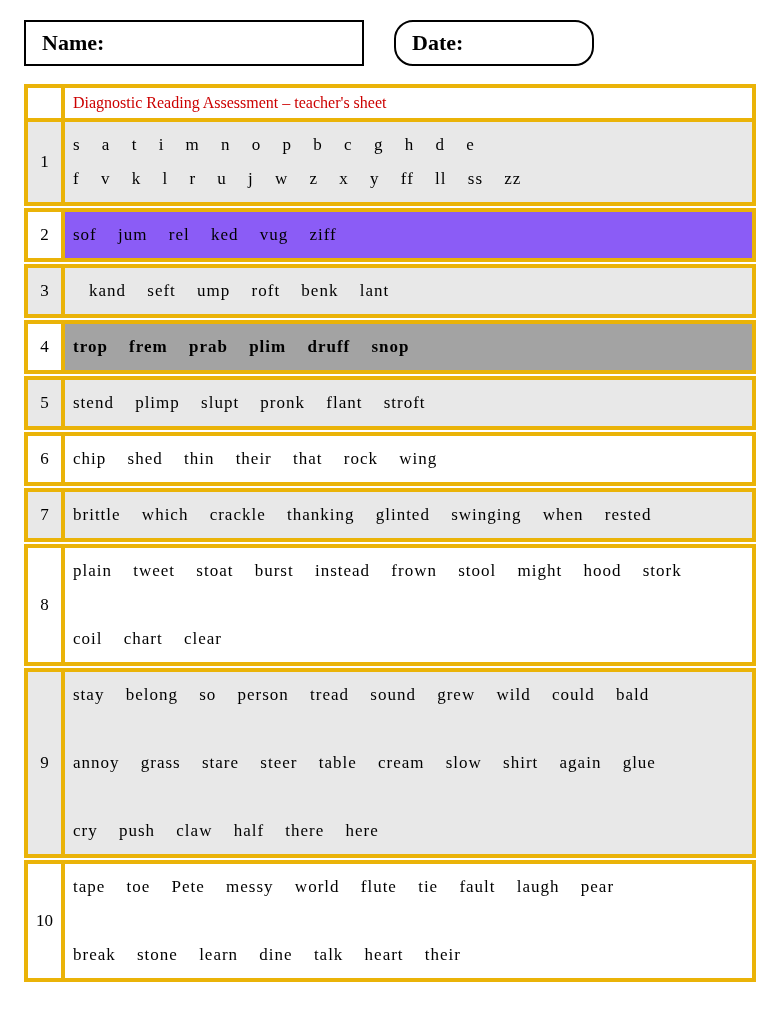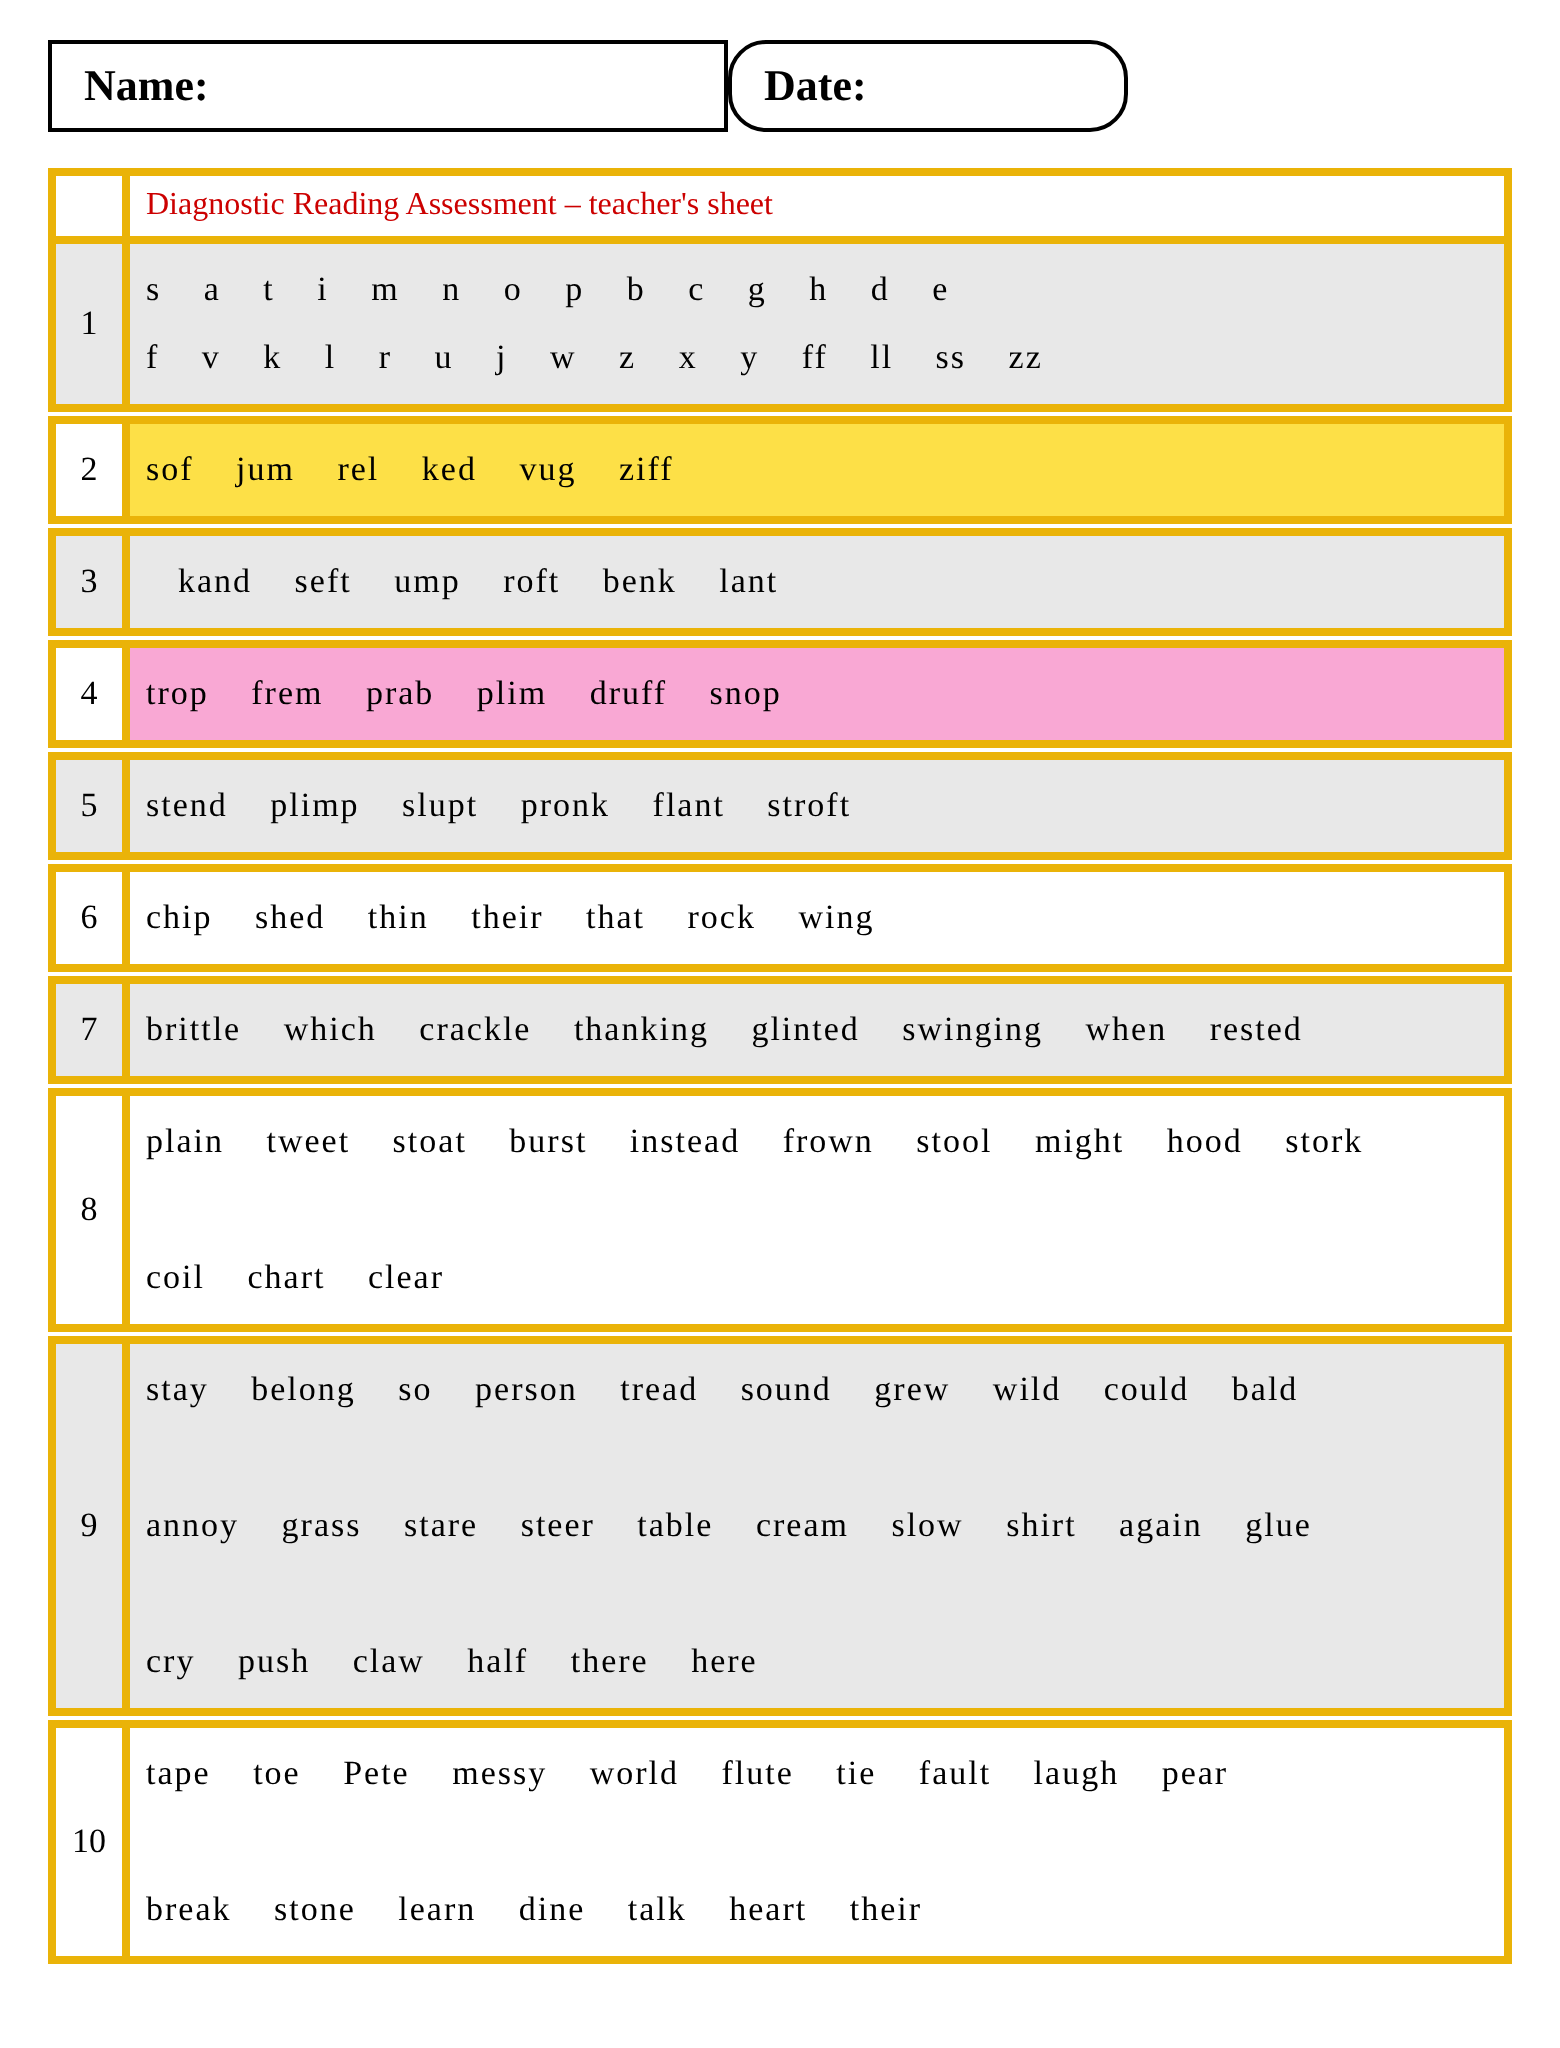--- a/index.html
+++ b/index.html
@@ -6,20 +6,21 @@
     body {
       font-family: 'Comic Sans MS', 'Chalkboard SE', cursive;
       background: #fff;
       width: 780px;
       min-height: 1024px;
       padding: 20px 24px;
       font-size: 16px;
     }
     .header-row {
       display: flex;
+      gap: 30px;
       margin-bottom: 18px;
     }
     .header-box {
       border: 2px solid #000;
       padding: 8px 16px;
       font-size: 22px;
       font-weight: bold;
       min-width: 200px;
       min-height: 44px;
     }
@@ -88,35 +89,35 @@
       <tr>
         <td class="row-num" style="background: rgb(232, 232, 232);">1</td>
         <td class="words" style="background: rgb(232, 232, 232); white-space: pre-line;">s  a  t  i  m  n  o  p  b  c  g  h  d  e
 f  v  k  l  r  u  j  w  z  x  y  ff  ll  ss  zz</td>
       </tr>
       <tr class="spacer-row">
         <td colspan="2"></td>
       </tr>
       <tr>
         <td class="row-num" style="background: rgb(255, 255, 255);">2</td>
-        <td class="words" style="background: #fde047; white-space: pre-line;">sof    jum    rel    ked    vug    ziff</td>
+        <td class="words" style="background: #8b5cf6; white-space: pre-line;">sof    jum    rel    ked    vug    ziff</td>
       </tr>
       <tr class="spacer-row">
         <td colspan="2"></td>
       </tr>
       <tr>
         <td class="row-num" style="background: rgb(232, 232, 232);">3</td>
         <td class="words" style="background: rgb(232, 232, 232); white-space: pre-line; padding-left: 24px;">kand    seft    ump    roft    benk    lant</td>
       </tr>
       <tr class="spacer-row">
         <td colspan="2"></td>
       </tr>
       <tr>
         <td class="row-num" style="background: rgb(255, 255, 255);">4</td>
-        <td class="words" style="background: #f9a8d4; white-space: pre-line;">trop    frem    prab    plim    druff    snop</td>
+        <td class="words" style="background: #a3a3a3; white-space: pre-line; font-weight: bold;">trop    frem    prab    plim    druff    snop</td>
       </tr>
       <tr class="spacer-row">
         <td colspan="2"></td>
       </tr>
       <tr>
         <td class="row-num" style="background: rgb(232, 232, 232);">5</td>
         <td class="words" style="background: rgb(232, 232, 232); white-space: pre-line;">stend    plimp    slupt    pronk    flant    stroft</td>
       </tr>
       <tr class="spacer-row">
         <td colspan="2"></td>

